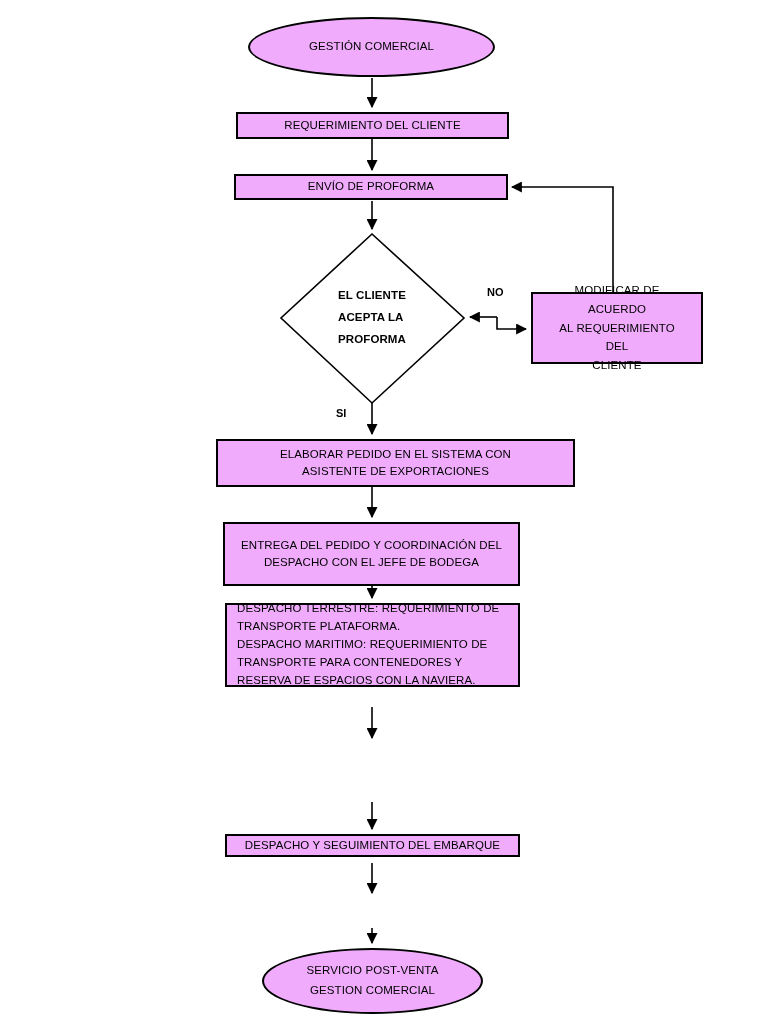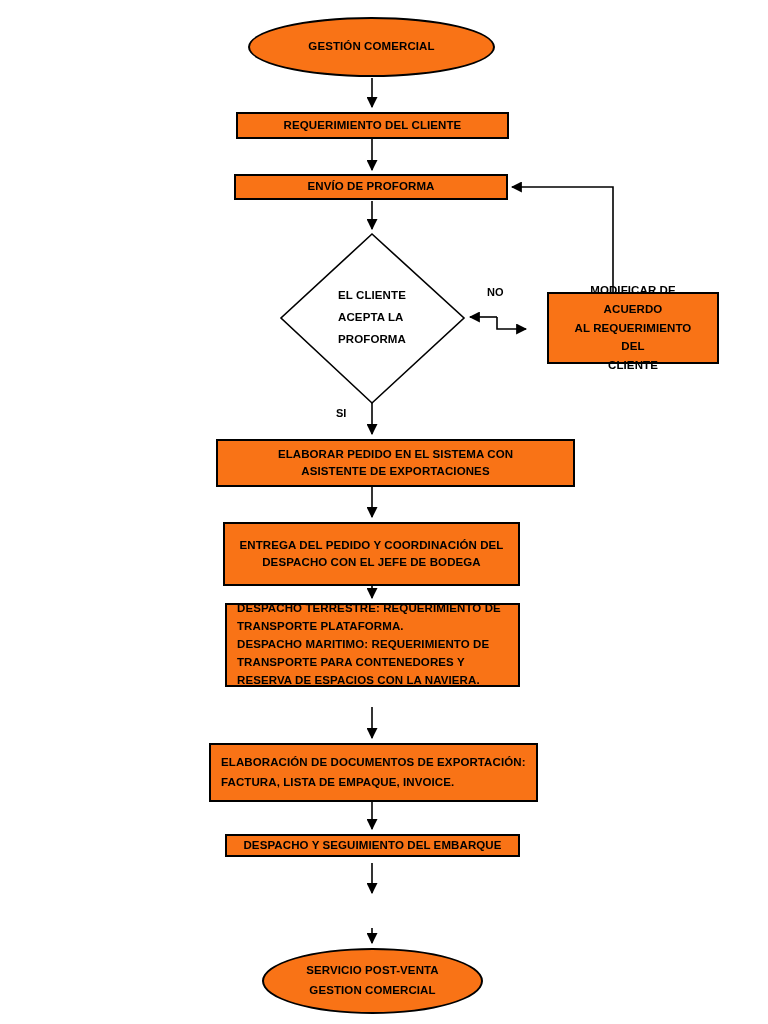--- a/index.html
+++ b/index.html
@@ -24,40 +24,39 @@
     height: 1024px;
     z-index: 0;
   }
   .node {
     position: absolute;
     box-sizing: border-box;
     display: flex;
     align-items: center;
     justify-content: center;
     text-align: center;
-    background: #f97316;
+    background: #f0abfc;
     border: 2px solid #000;
-    font-weight: bold;
+    font-weight: normal;
     font-size: 11.5px;
     line-height: 1.5;
     white-space: pre-line;
     z-index: 1;
     letter-spacing: 0.1px;
   }
   .ellipse {
     border-radius: 50%;
   }
   .left-align {
     text-align: left;
     justify-content: flex-start;
     padding: 4px 8px 4px 10px;
   }
   .pad-center {
     padding: 2px 22px;
-    margin-left: 16px;
   }
   .diamond-label {
     position: absolute;
     display: flex;
     align-items: center;
     justify-content: center;
     font-weight: bold;
     font-size: 11.5px;
     line-height: 1.9;
     white-space: pre-line;
@@ -153,24 +152,20 @@
   </div>
 
   <div class="node left-align" style="left:225px;top:603px;width:295px;height:84px;line-height:1.55">
     <span>DESPACHO TERRESTRE: REQUERIMIENTO DE
 TRANSPORTE PLATAFORMA.
 DESPACHO MARITIMO: REQUERIMIENTO DE
 TRANSPORTE PARA CONTENEDORES Y
 RESERVA DE ESPACIOS CON LA NAVIERA.</span>
   </div>
 
-  <div class="node left-align" style="left:209px;top:743px;width:329px;height:59px;line-height:1.7">
-    <span>ELABORACIÓN DE DOCUMENTOS DE EXPORTACIÓN:
-FACTURA, LISTA DE EMPAQUE, INVOICE.</span>
-  </div>
 
   <div class="node" style="left:225px;top:834px;width:295px;height:23px">
     <span>DESPACHO Y SEGUIMIENTO DEL EMBARQUE</span>
   </div>
 
 
   <div class="node ellipse" style="left:262px;top:948px;width:221px;height:66px;line-height:1.7">
     <span>SERVICIO POST-VENTA
 GESTION COMERCIAL</span>
   </div>

